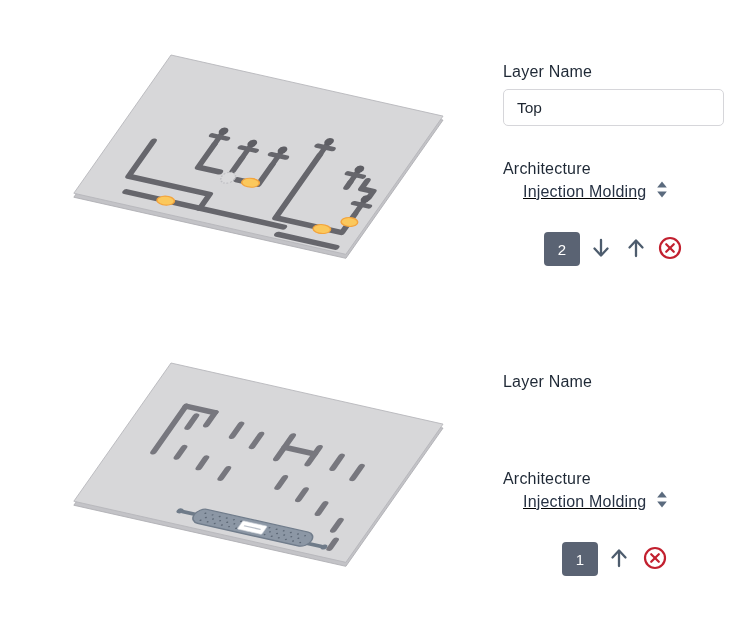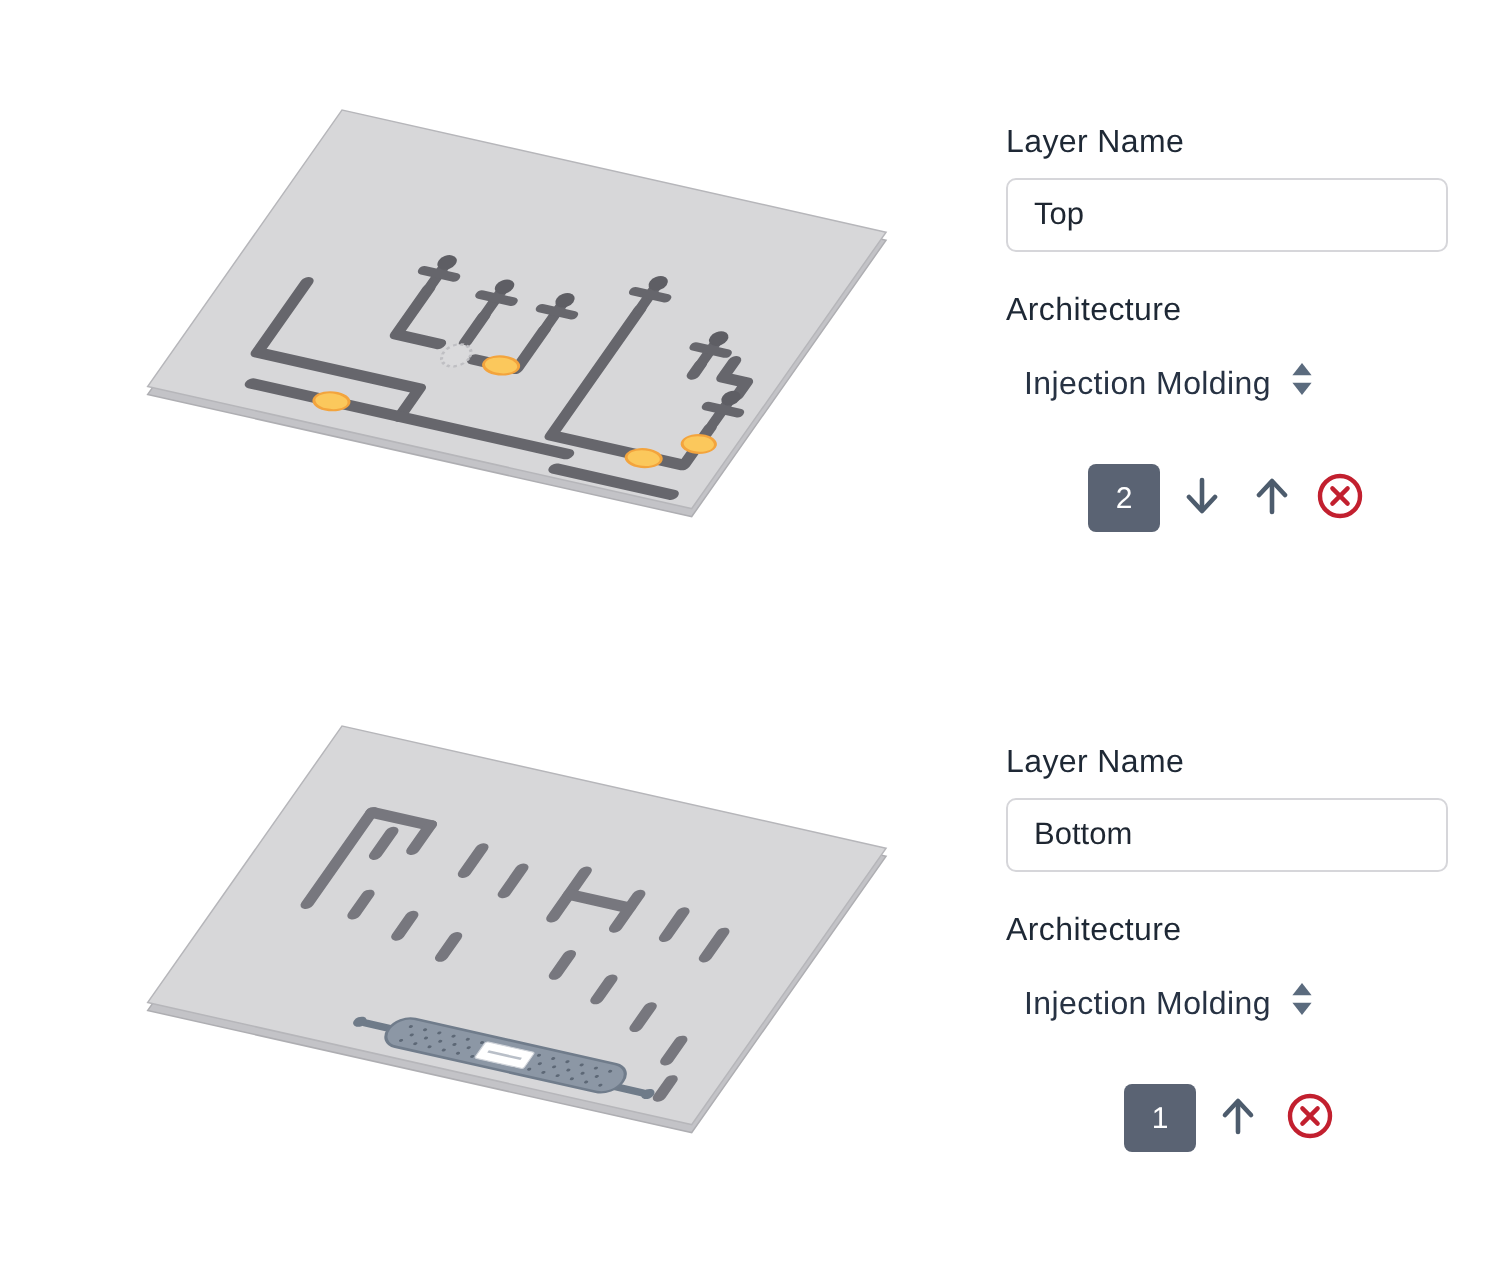--- a/index.html
+++ b/index.html
@@ -12,30 +12,30 @@
   #section-top{top:0;height:310px;}
   #section-bottom{top:310px;height:328px;}
   .preview{position:absolute;left:18px;top:8px;width:445px;height:300px;}
   .preview svg{display:block;width:445px;height:300px;}
 
   .field-label{
     position:absolute;left:488px;font-size:16px;font-weight:500;
     color:#1e2835;letter-spacing:.2px;line-height:19px;
   }
   .lbl-name{top:62px;}
-  .lbl-arch{top:146px;}
+  .lbl-arch{top:159px;}
   .name-input{
     position:absolute;left:488px;top:89px;width:221px;height:37px;
     box-sizing:border-box;border:1px solid #d6d6da;border-radius:5px;
     padding:0 0 0 13px;font-family:"Liberation Sans","DejaVu Sans",sans-serif;
     font-size:15.5px;color:#1e2631;background:#ffffff;outline:none;
   }
   .arch-select{
-    position:absolute;left:497px;top:181px;display:flex;align-items:center;
-    gap:10px;cursor:pointer;
+    position:absolute;left:508px;top:181px;display:flex;align-items:center;
+    gap:10px;cursor:pointer;text-decoration:underline;
   }
   .arch-select .arch-value{
     font-size:16px;font-weight:500;color:#273243;letter-spacing:.2px;line-height:21px;
   }
   .controls{position:absolute;top:231px;left:0;width:750px;height:40px;}
   .order-badge{
     position:absolute;top:1px;width:36px;height:34px;border-radius:4px;
     background:#5a6373;color:#ffffff;font-size:15px;font-weight:500;
     display:flex;align-items:center;justify-content:center;
   }
@@ -203,21 +203,20 @@
               <path d="M124,159 H228"></path>
           </g>
           <rect x="162" y="149.5" width="25" height="10" rx="1.2" fill="#ffffff" stroke="#d0d4da" stroke-width="0.6"></rect>
           <path d="M166,154.5 H183" stroke="#b9bfc8" stroke-width="1.4" fill="none"></path>
         </g>
       </g>
     </svg>
   </div>
 
   <div class="field-label lbl-name">Layer Name</div>
-  <input class="name-input" type="text" readonly="" value="Bottom" style="">
 
   <div class="field-label lbl-arch">Architecture</div>
 
   <div class="arch-select">
     <span class="arch-value">Injection Molding</span>
     <span>
       <svg width="12" height="17" viewBox="0 0 12 17">
         <path d="M6,0.5 L10.8,6.6 H1.2 Z" fill="#5b6b7e"></path>
         <path d="M6,16.5 L1.2,10.4 H10.8 Z" fill="#5b6b7e"></path>
       </svg>

